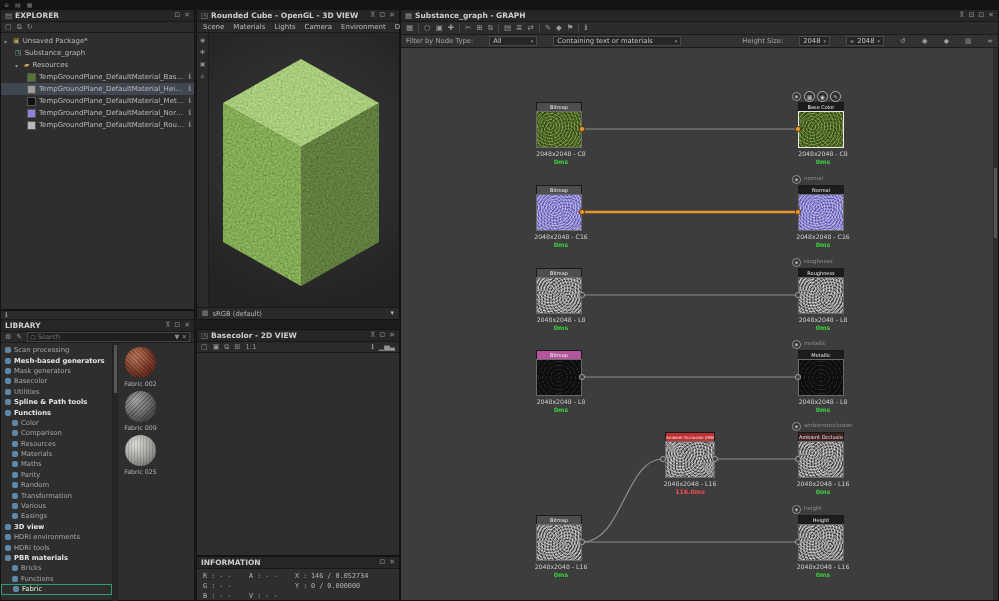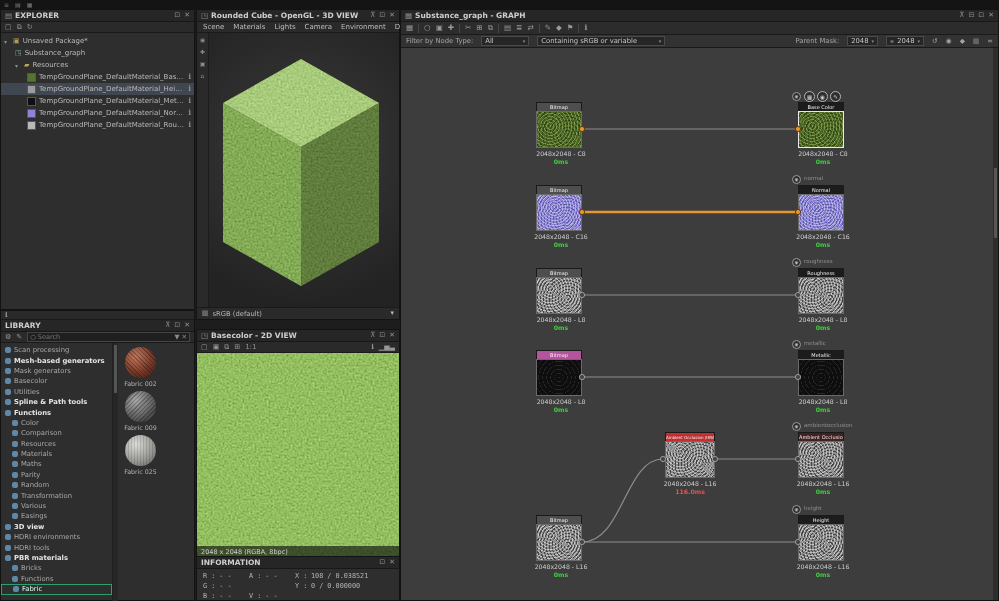--- a/index.html
+++ b/index.html
@@ -67,21 +67,21 @@
   .v2status{position:absolute;left:0;bottom:0;width:100%;height:11px;
     background:rgba(10,10,10,.62);display:flex;align-items:center;padding:0 4px;
     font-size:6.5px;color:#cfcfcf}
   
   .inforows{padding:3px 6px;font-family:"DejaVu Sans Mono",monospace;font-size:6.8px;
     color:#b5b5b5;display:grid;grid-template-columns:46px 46px 16px auto;row-gap:2px}
   
   .gtool{display:flex;align-items:center;gap:5px;height:13px;background:#2c2c2c;
     border-bottom:1px solid #1a1a1a;padding:0 5px;color:#9a9a9a;font-size:7.5px}
   .gsep{width:1px;height:9px;background:#474747}
-  .fbar{display:flex;align-items:center;gap:8px;height:13px;background:#323232;
+  .fbar{display:flex;align-items:center;gap:16px;height:13px;background:#323232;
     border-bottom:1px solid #1a1a1a;padding:0 5px;font-size:6.8px;color:#a5a5a5}
   .sel-dd{display:flex;align-items:center;gap:3px;background:#262626;border:1px solid #4a4a4a;
     height:10px;padding:0 3px;color:#c5c5c5;white-space:nowrap}
   .sel-dd .chv{color:#8a8a8a;font-size:5px}
   .gcanvas{position:absolute;left:0;top:38px;width:597px;height:552px;background:#3d3d3d;overflow:hidden}
   .gnode{position:absolute;width:46px}
   .gh{height:9px;font-size:5px;line-height:9px;color:#efefef;text-align:center;
     overflow:hidden;white-space:nowrap;border:1px solid #1a1a1a;border-bottom:none}
   .gt{height:37px;border:1px solid #6a6a6a}
   .gnode.hl .gt{border-color:#e8e8e8}
@@ -383,43 +383,35 @@
     </div>
     <div class="mini">
       <span class="ic">▢</span>
       <span class="ic">▣</span>
       <span class="ic">⧉</span>
       <span class="ic">⊞</span>
       <span class="ic">1:1</span>
       <span class="ic" style="margin-left:auto">ℹ</span>
       <span class="ic">▁▅▃</span>
     </div>
-    <div class="v2port">
-      <svg width="202" height="204" preserveAspectRatio="none">
-        <rect width="202" height="204" fill="#4b6826" filter="url(#fgrass)"></rect>
-      </svg>
-      <div class="v2status">
-        <span>2048 x 2048 (RGBA, 8bpc)</span>
-      </div>
-    </div>
   </div>
 
   <div class="panel" style="left:196px;top:556px;width:204px;height:45px">
     <div class="tbar">
       <span>INFORMATION</span>
       <span class="ics">
         <span class="ic">⊡</span>
         <span class="ic">✕</span>
       </span>
     </div>
     <div class="inforows">
       <span>R : - -</span>
       <span>A : - -</span>
       <span>X :</span>
-      <span>108 / 0.038521</span>
+      <span>146 / 0.052734</span>
       <span>G : - -</span>
       <span></span>
       <span>Y :</span>
       <span>0 / 0.000000</span>
       <span>B : - -</span>
       <span>V : - -</span>
       <span></span>
       <span></span>
     </div>
   </div>
@@ -456,24 +448,24 @@
       <span class="gsep"></span>
       <span class="ic">ℹ</span>
     </div>
     <div class="fbar">
       <span>Filter by Node Type:</span>
       <span class="sel-dd" style="width:48px">
         <span>All</span>
         <span class="chv" style="margin-left:auto">▾</span>
       </span>
       <span class="sel-dd" style="width:128px">
-        <span>Containing sRGB or variable</span>
+        <span>Containing text or materials</span>
         <span class="chv" style="margin-left:auto">▾</span>
       </span>
-      <span style="margin-left:auto">Parent Mask:</span>
+      <span style="margin-left:auto">Height Size:</span>
       <span class="sel-dd">
         <span>2048</span>
         <span class="chv">▾</span>
       </span>
       <span class="sel-dd">
         <span class="ic" style="font-size:5px">∞</span>
         <span>2048</span>
         <span class="chv">▾</span>
       </span>
       <span class="ic">↺</span>

